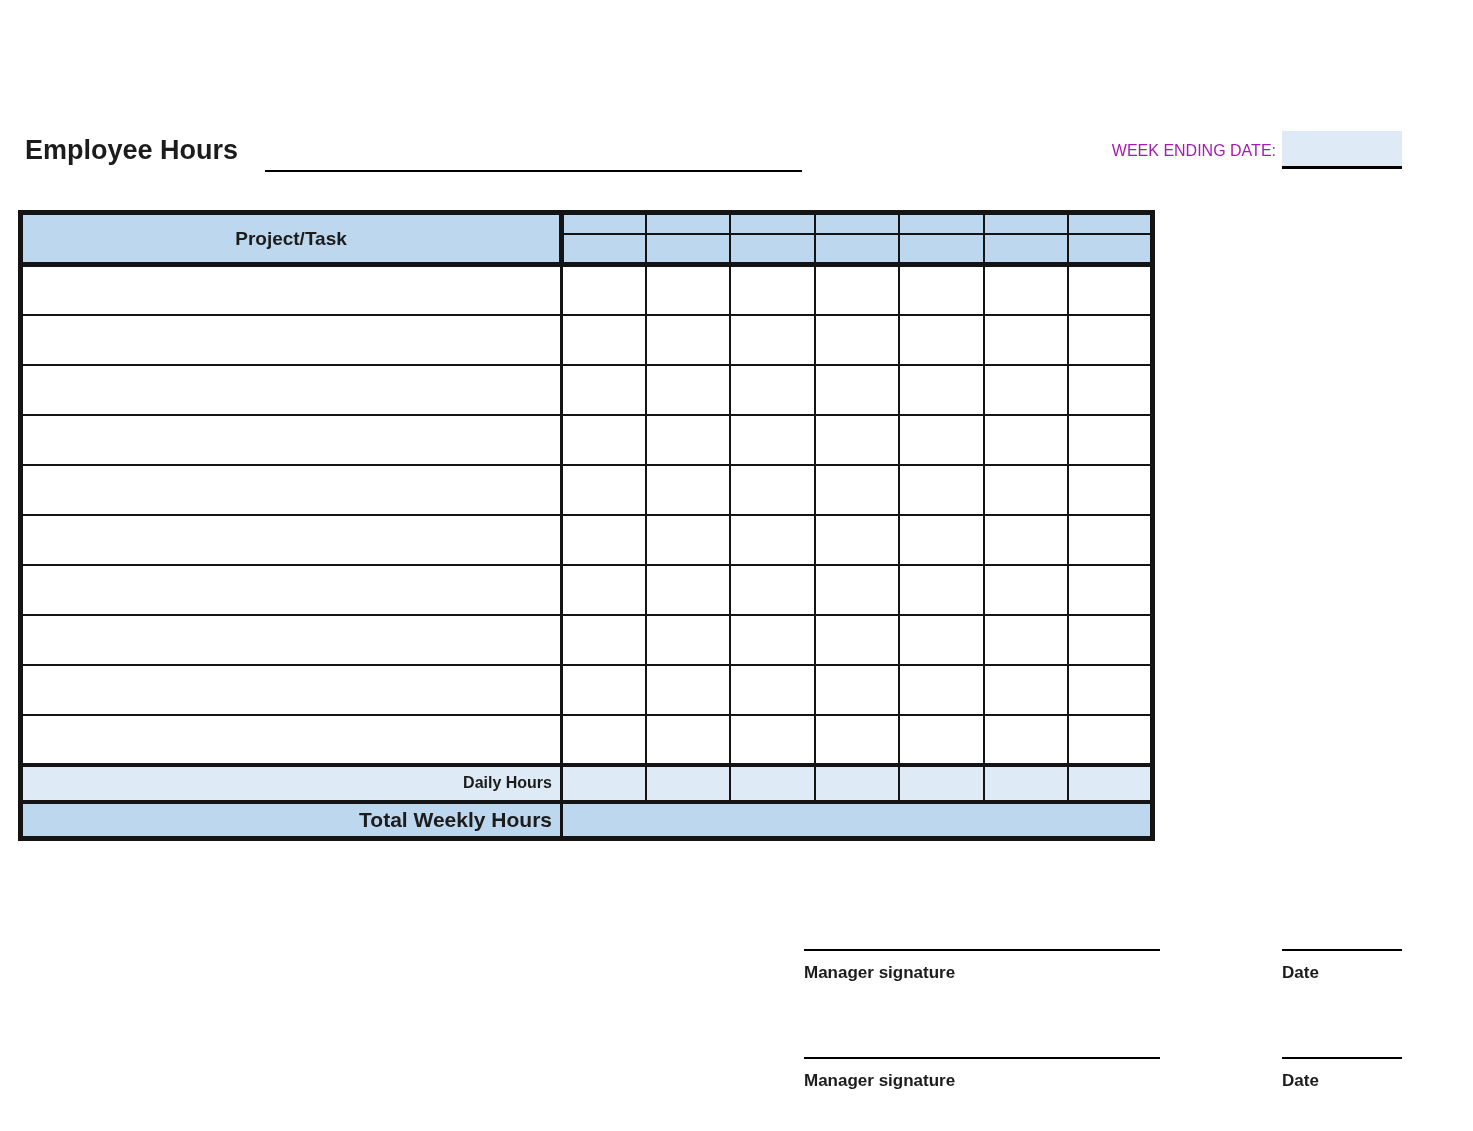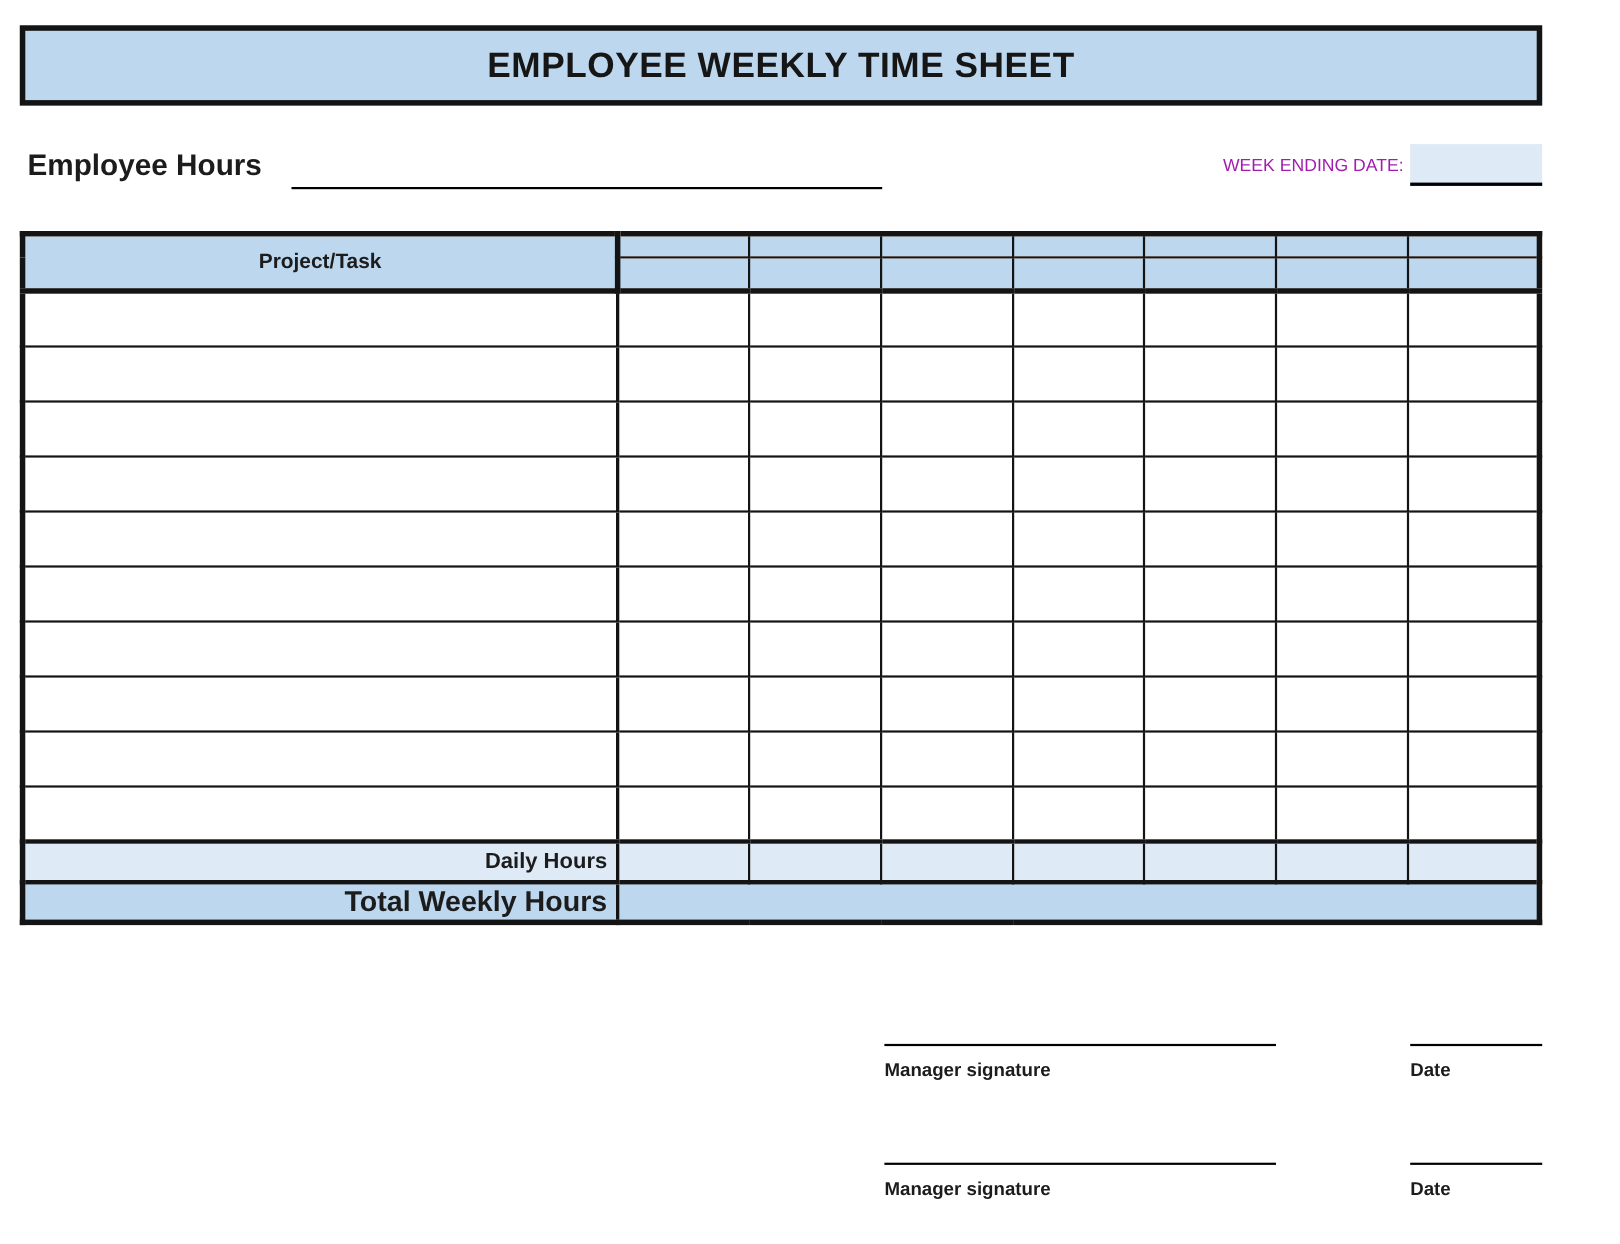--- a/index.html
+++ b/index.html
@@ -60,21 +60,21 @@
     left: 1282px; top: 131px;
     width: 120px; height: 35px;
     background: #DEEAF6;
     border-bottom: 3px solid #000000;
   }
 
   
   table.grid {
     position: absolute;
     left: 18px; top: 210px;
-    width: 1384px;
+    width: 1137px;
     border-collapse: collapse;
     table-layout: fixed;
     border: 5px solid #141414;
   }
   table.grid th, table.grid td {
     box-sizing: border-box;
     border: 2px solid #141414;
     padding: 0 6px;
     overflow: hidden;
   }
@@ -98,33 +98,33 @@
   }
   .grid tbody td.pt-cell { border-right: 3px solid #141414; }
   
   .grid tr.daily td {
     height: 37px;
     background: #DEEAF6;
     border-top: 4px solid #141414;
   }
   .grid tr.daily td.label {
     font-weight: bold;
-    font-size: 20px;
+    font-size: 16px;
     text-align: right;
     padding-right: 8px;
     border-right: 3px solid #141414;
   }
   .grid tr.total td {
     height: 37px;
     background: #BCD7EE;
     border-top: 4px solid #141414;
   }
   .grid tr.total td.label {
     font-weight: bold;
-    font-size: 26px;
+    font-size: 21px;
     text-align: right;
     padding-right: 8px;
     border-right: 3px solid #141414;
   }
 
   
   .sig-line {
     position: absolute;
     border-top: 2px solid #000000;
     height: 0;
@@ -141,21 +141,20 @@
   .mgr-sig-line  { left: 804px;  top: 1057px; width: 356px; }
   .mgr-sig-label { left: 804px;  top: 1071px; }
   .mgr-date-line  { left: 1282px; top: 1057px; width: 120px; }
   .mgr-date-label { left: 1282px; top: 1071px; }
 </style>
 </head>
 <body>
 
 <div class="sheet">
 
-  <div class="titlebar">EMPLOYEE WEEKLY TIME SHEET</div>
 
   <div class="emp-name-label">Employee Hours</div>
   <div class="emp-name-line"></div>
 
   <div class="week-label">WEEK ENDING DATE:</div>
   <div class="week-box"></div>
 
   <table class="grid">
     <colgroup>
       <col style="width:541px">

